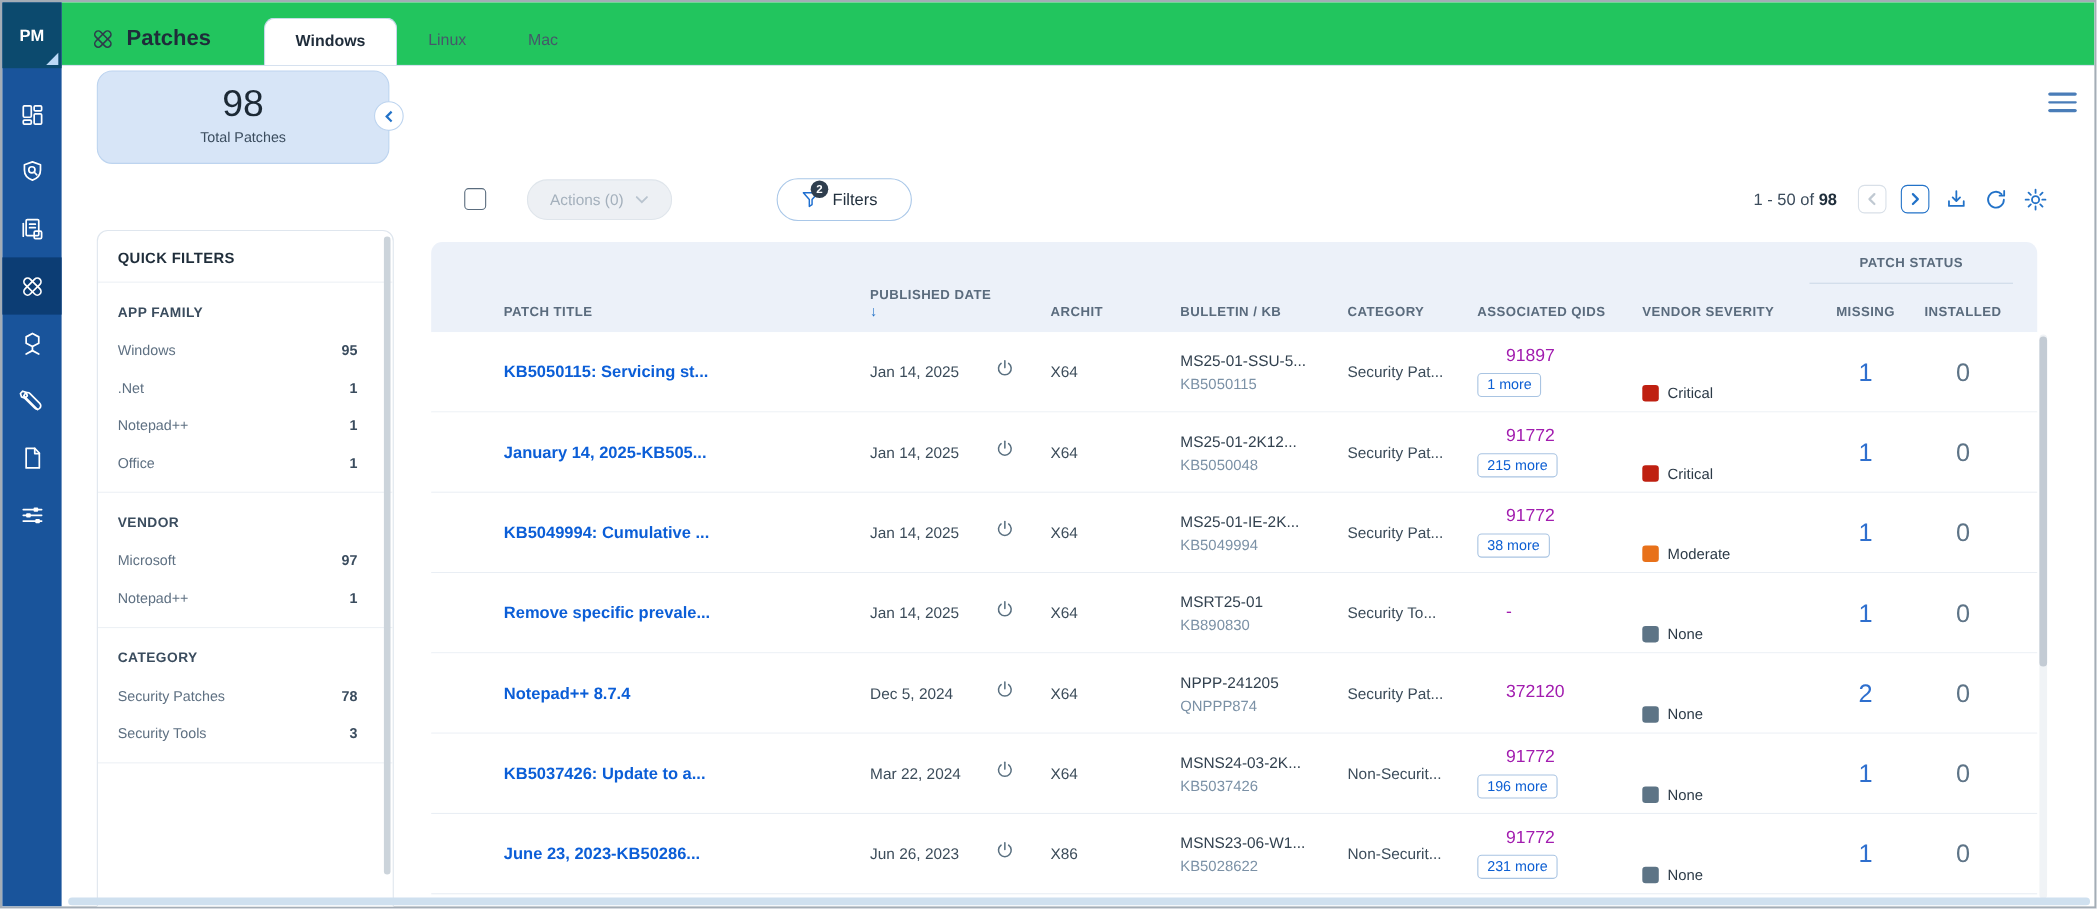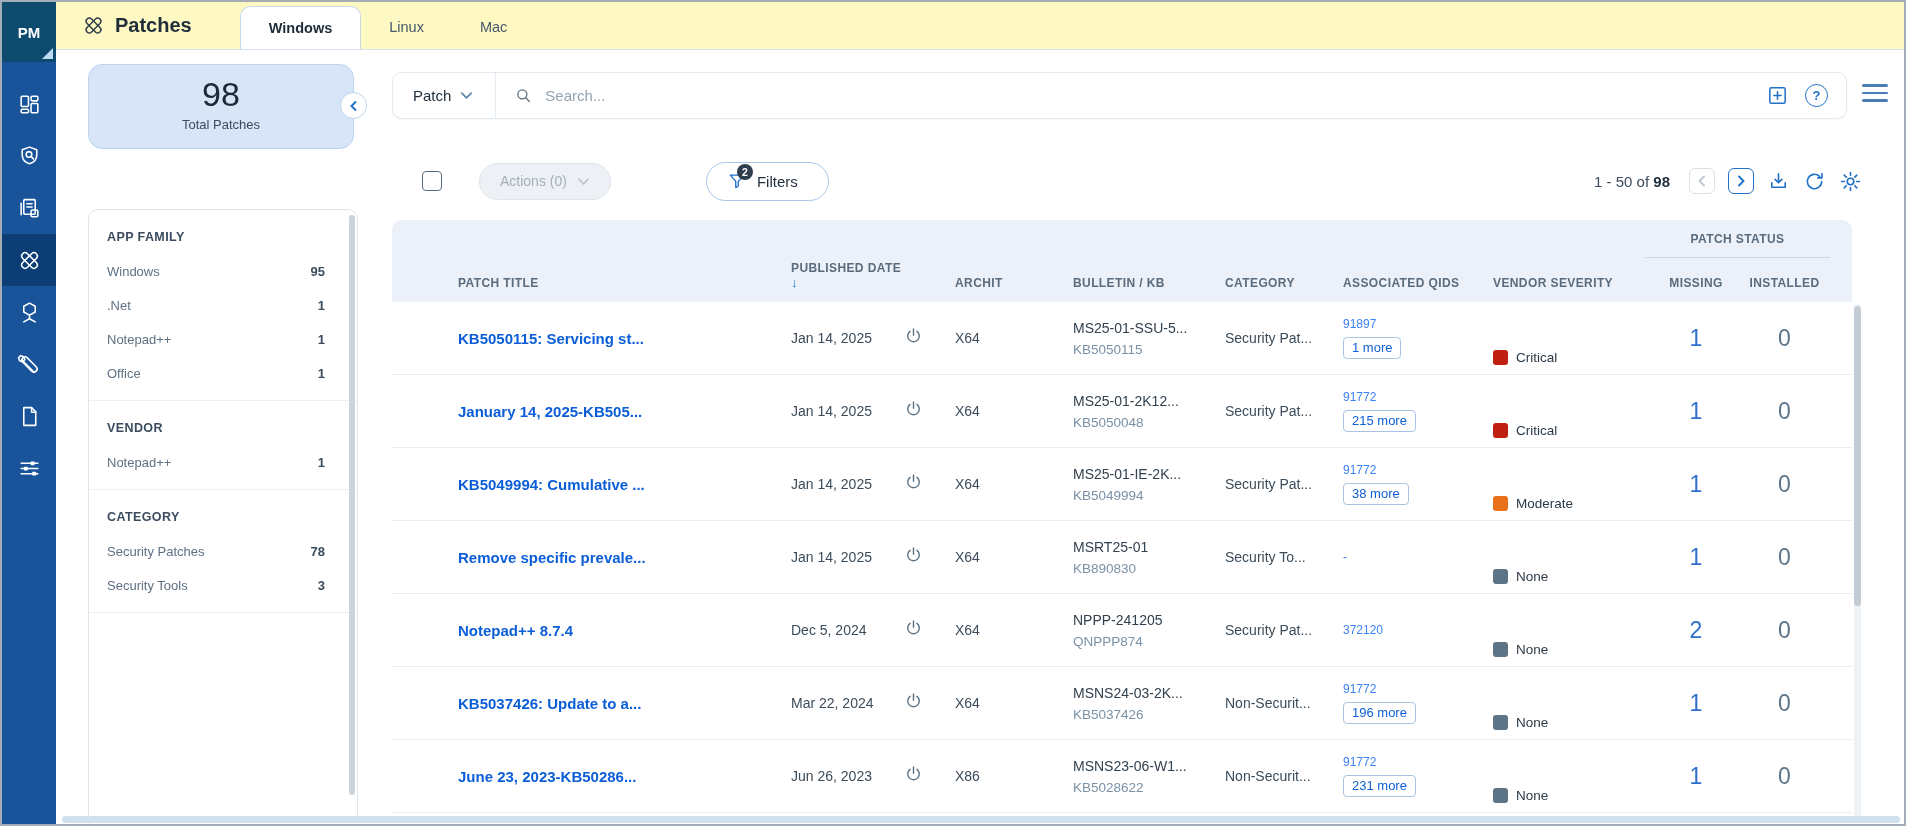--- a/index.html
+++ b/index.html
@@ -14,21 +14,21 @@
           display:flex; align-items:center; justify-content:center; position:relative; cursor:pointer;}
   .logo::after { content:""; position:absolute; right:3px; bottom:3px;
           border-left:11px solid transparent; border-bottom:11px solid #bcd9f6; }
   .nav-items { margin-top:16px; display:flex; flex-direction:column; }
   .nav-item { height:52px; display:flex; align-items:center; justify-content:center; cursor:pointer; }
   .nav-item.active { background:#0c3d74; }
   .nav-item svg { width:25px; height:25px; stroke:#fff; fill:none; stroke-width:1.5;
           stroke-linecap:round; stroke-linejoin:round; }
 
   
-  .topbar { position:absolute; left:54px; right:0; top:0; height:48px; background:#fef9c3;
+  .topbar { position:absolute; left:54px; right:0; top:0; height:58px; background:#22c55e;
             border-bottom:1px solid #d6e1ef; display:flex; align-items:flex-end; }
   .app-title { display:flex; align-items:center; gap:10px; margin:0 0 12px 26px;
                font-size:20px; font-weight:700; color:#1f2c3a; }
   .app-title svg { width:23px; height:23px; stroke:#2e3c4b; fill:none; stroke-width:1.5; }
   .tabs { display:flex; margin-left:48px; height:43px; }
   .tab { padding:0 28px; line-height:43px; font-size:14.5px; color:#46586a; cursor:pointer; }
   .tab.active { background:#fff; border:1px solid #c7d7ea; border-bottom:none;
                 border-radius:10px 10px 0 0; font-weight:700; color:#1f2c3a; }
 
   
@@ -124,21 +124,21 @@
   .c-date{width:112px;} .c-reboot{width:52px;} .c-arch{width:118px;}
   .c-bull{width:152px;} .c-cat{width:118px;} .c-qid{width:150px;}
   .c-sev{width:162px;} .c-miss{width:82px; text-align:center;} .c-inst{width:95px; text-align:center;}
 
   .p-title { font-size:15px; font-weight:700; color:#0b5ed7; cursor:pointer; white-space:nowrap;
       overflow:hidden; }
   .p-date,.p-arch,.p-cat { font-size:14px; color:#3c4c5a; }
   .reboot svg { width:21px; height:21px; stroke:#5a7080; fill:none; stroke-width:1.6; stroke-linecap:round;}
   .p-bull1 { font-size:14px; color:#32414f; white-space:nowrap;}
   .p-bull2 { font-size:13.5px; color:#7b91a6; margin-top:6px; cursor:pointer;}
-  .p-qid1 { font-size:12px; color:#3b82f6; }
+  .p-qid1 { font-size:16px; color:#a21caf;margin-left:26px; }
   .qid-more { display:inline-block; margin-top:6px; border:1px solid #a9c4e2; border-radius:4px;
       padding:2px 8px 3px 8px; color:#0d5fd3; font-size:13px; cursor:pointer; background:#fff;}
   .sev { display:flex; align-items:center; gap:8px;margin-top:39px; }
   .sev-dot { width:15px; height:15px; border-radius:3px; }
   .sev-label { font-size:13.5px; color:#2c3a47; }
   .p-miss { font-size:23px; color:#2e6fce; cursor:pointer; }
   .p-inst { font-size:23px; color:#5e7487; }
 
   .tbl-scroll-track { position:absolute; left:1852px; top:302px; width:7px; height:513px;
       background:#f0f3f6; border-radius:4px; }
@@ -246,20 +246,21 @@
   </div>
   <div class="collapse-wrap">
     <div class="collapse-btn">
       <svg viewBox="0 0 12 12">
         <polyline points="8,1.5 3.5,6 8,10.5"></polyline>
       </svg>
     </div>
   </div>
 
   <div class="qf-card">
+    <div class="qf-head">QUICK FILTERS</div>
     <div id="qf-sections">
   <div class="qf-sec">
     <div class="qf-sec-title">APP FAMILY</div>
     <div class="qf-items">
   <div class="qf-item">
     <span>Windows</span>
     <span class="cnt">95</span>
   </div>
 
   <div class="qf-item">
@@ -275,20 +276,24 @@
   <div class="qf-item">
     <span>Office</span>
     <span class="cnt">1</span>
   </div>
 </div>
   </div>
 
   <div class="qf-sec">
     <div class="qf-sec-title">VENDOR</div>
     <div class="qf-items">
+  <div class="qf-item">
+    <span>Microsoft</span>
+    <span class="cnt">97</span>
+  </div>
 
   <div class="qf-item">
     <span>Notepad++</span>
     <span class="cnt">1</span>
   </div>
 </div>
   </div>
 
   <div class="qf-sec">
     <div class="qf-sec-title">CATEGORY</div>
@@ -303,43 +308,20 @@
     <span>Security Tools</span>
     <span class="cnt">3</span>
   </div>
 </div>
   </div>
 
 </div>
     <div class="qf-scroll"></div>
   </div>
 
-  <div class="search-bar">
-    <div class="scope">
-      <span>Patch</span>
-      <svg viewBox="0 0 14 9">
-        <polyline points="2,2 7,7 12,2"></polyline>
-      </svg>
-    </div>
-    <div class="sb-divider"></div>
-    <div class="mag">
-      <svg viewBox="0 0 24 24">
-          <circle cx="10.5" cy="10.5" r="5.7"></circle>
-          <path d="M14.8 14.8L19.5 19.5"></path>
-        </svg>
-    </div>
-    <input class="search-input" type="text" placeholder="Search..." style="">
-    <div class="sb-icons">
-      <svg viewBox="0 0 24 24">
-        <rect x="4" y="4" width="16" height="16" rx="1.5"></rect>
-          <path d="M12 8.2v7.6M8.2 12h7.6"></path>
-      </svg>
-      <div class="help-circle"></div>
-    </div>
-  </div>
   <div class="hamburger">
     <div></div>
       <div></div>
       <div style="margin-bottom:0"></div>
   </div>
 
   <div class="tbl-toolbar">
     <div class="sel-all"></div>
     <div class="btn-actions">
       <span>Actions (0)</span>

